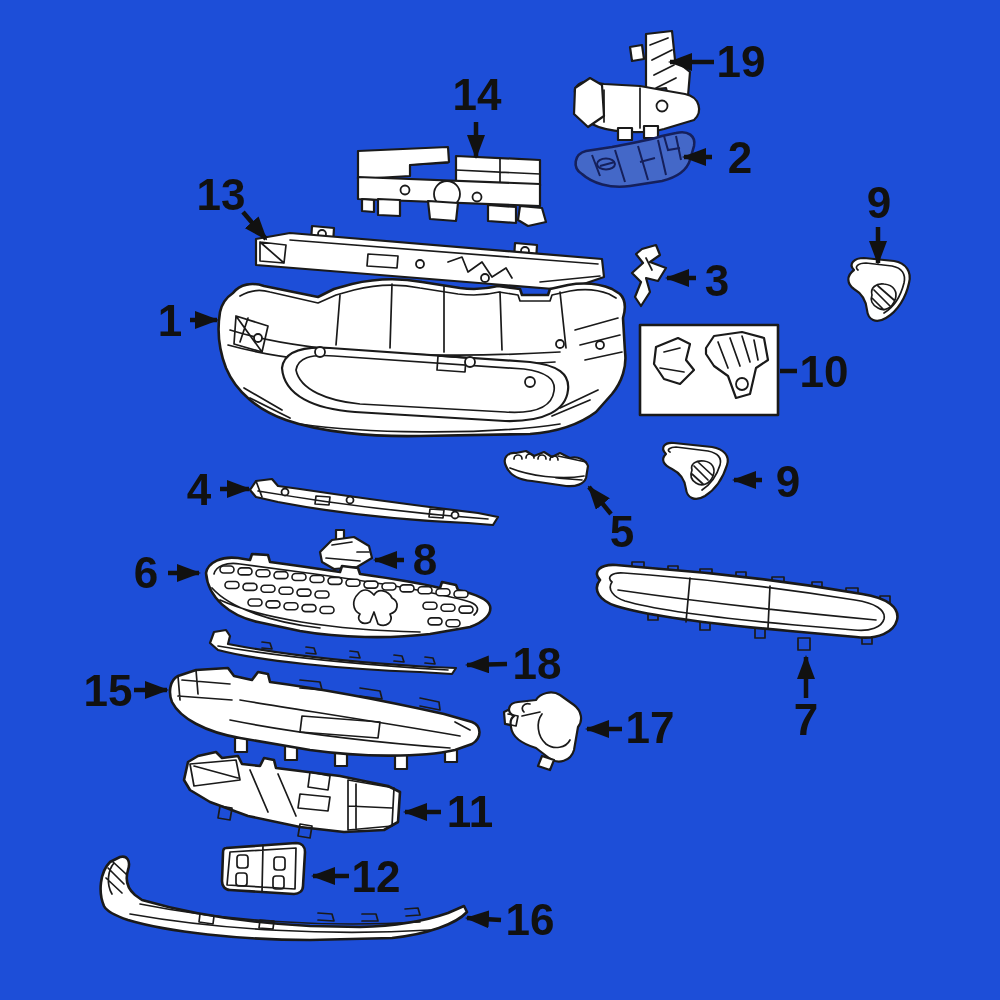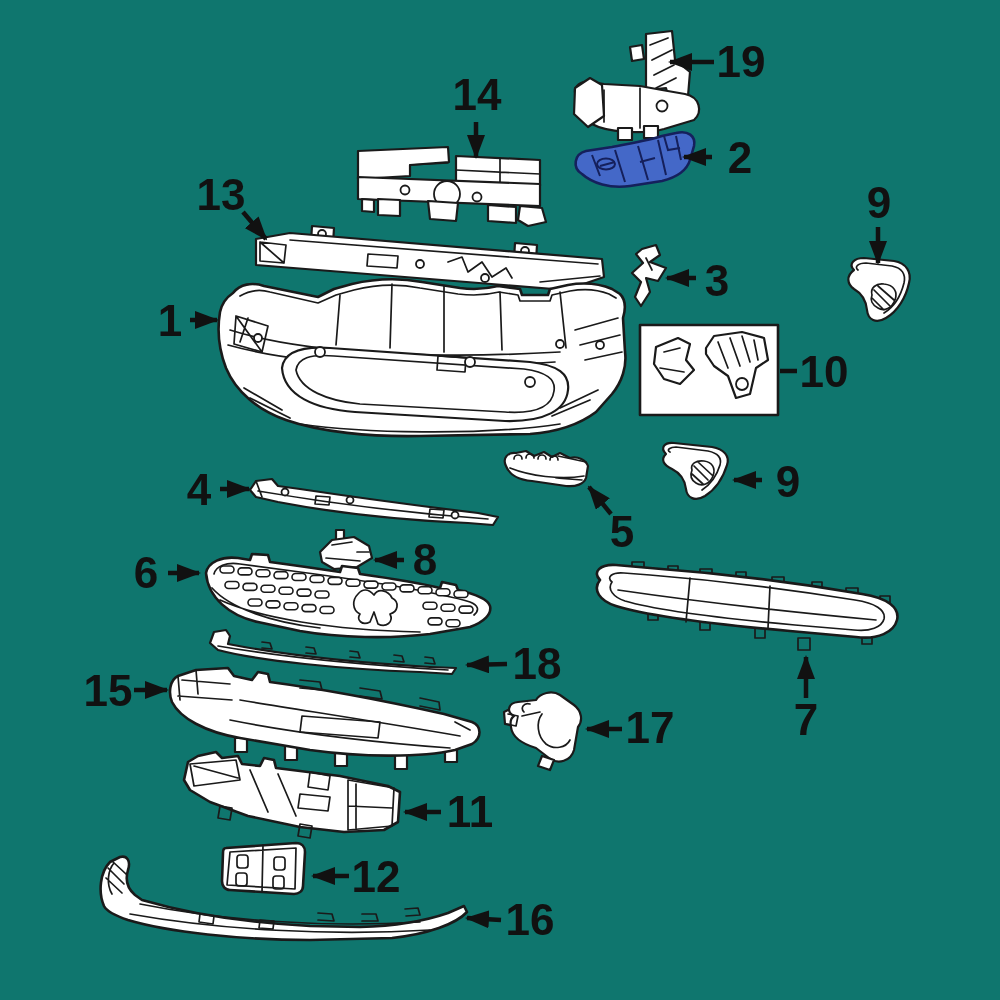--- a/index.html
+++ b/index.html
@@ -1,16 +1,16 @@
 <!DOCTYPE html>
 <html style="--line: #1a1a1a;"><head>
 <meta charset="utf-8">
 <style>
   html,body{margin:0;padding:0;background:#fff;}
-  #stage{position:relative;width:1000px;height:1000px;background:#0f766e;overflow:hidden;
+  #stage{position:relative;width:1000px;height:1000px;background:#1d4ed8;overflow:hidden;
          font-family:"Liberation Sans",sans-serif;}
   svg{display:block}
   .part{fill:#ffffff;stroke:var(--line,#1a1a1a);stroke-width:2.2;stroke-linejoin:round;stroke-linecap:round;}
   .thick{stroke-width:2.6;}
   .detail{fill:none;stroke:var(--line,#1a1a1a);stroke-width:1.7;stroke-linejoin:round;stroke-linecap:round;}
   .dot{fill:#ffffff;stroke:var(--line,#1a1a1a);stroke-width:1.8;}
   .mesh-slot{fill:#ffffff;stroke:var(--line,#1a1a1a);stroke-width:1.6;}
   .callout-num{font-family:"Liberation Sans",sans-serif;font-weight:bold;font-size:44px;fill:#111;
                text-anchor:middle;dominant-baseline:central;}
   .callout-arrow{stroke:#111;stroke-width:4.5;fill:none;}

